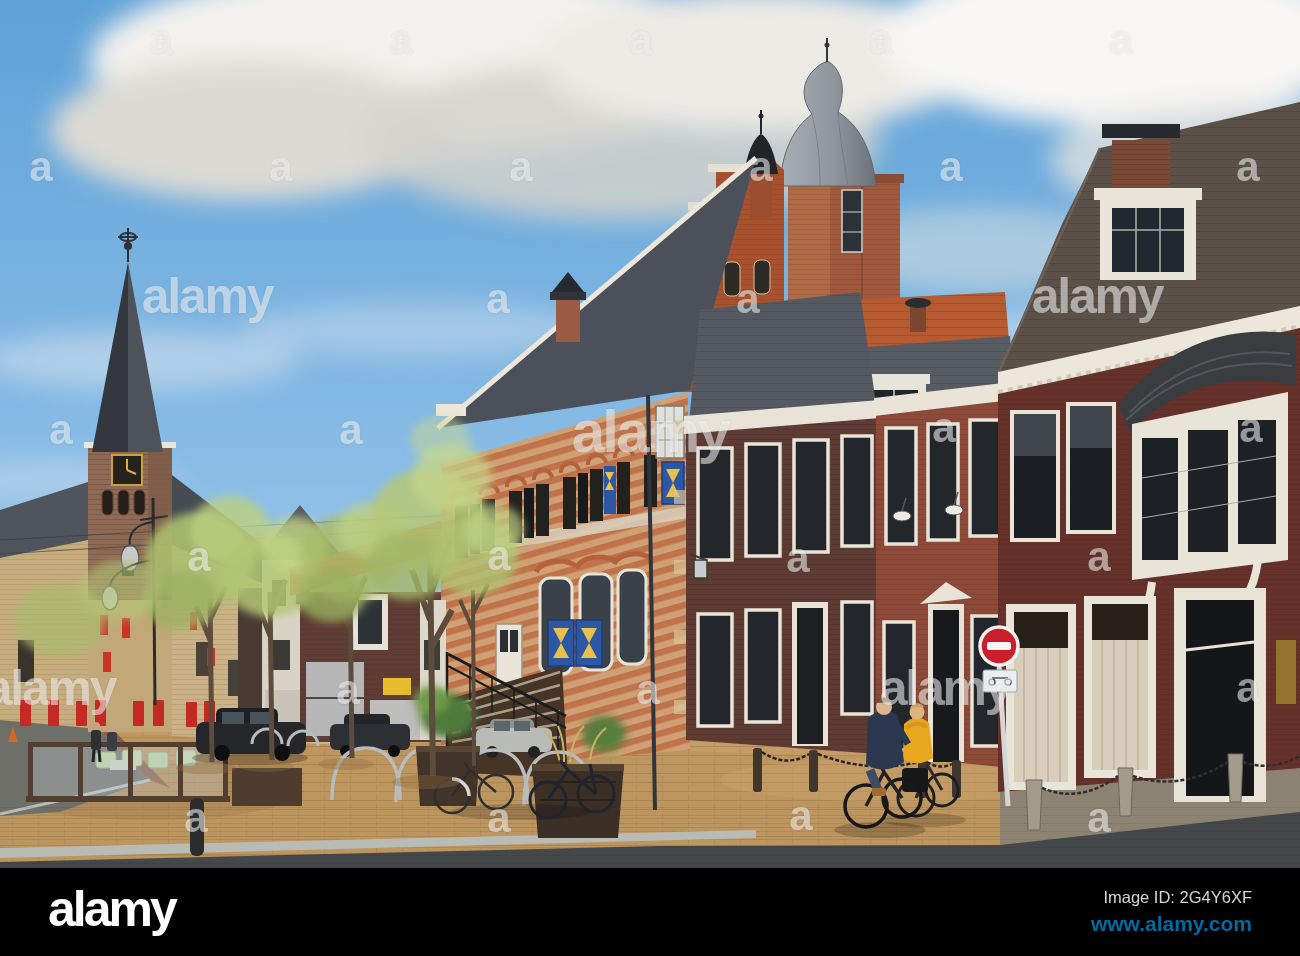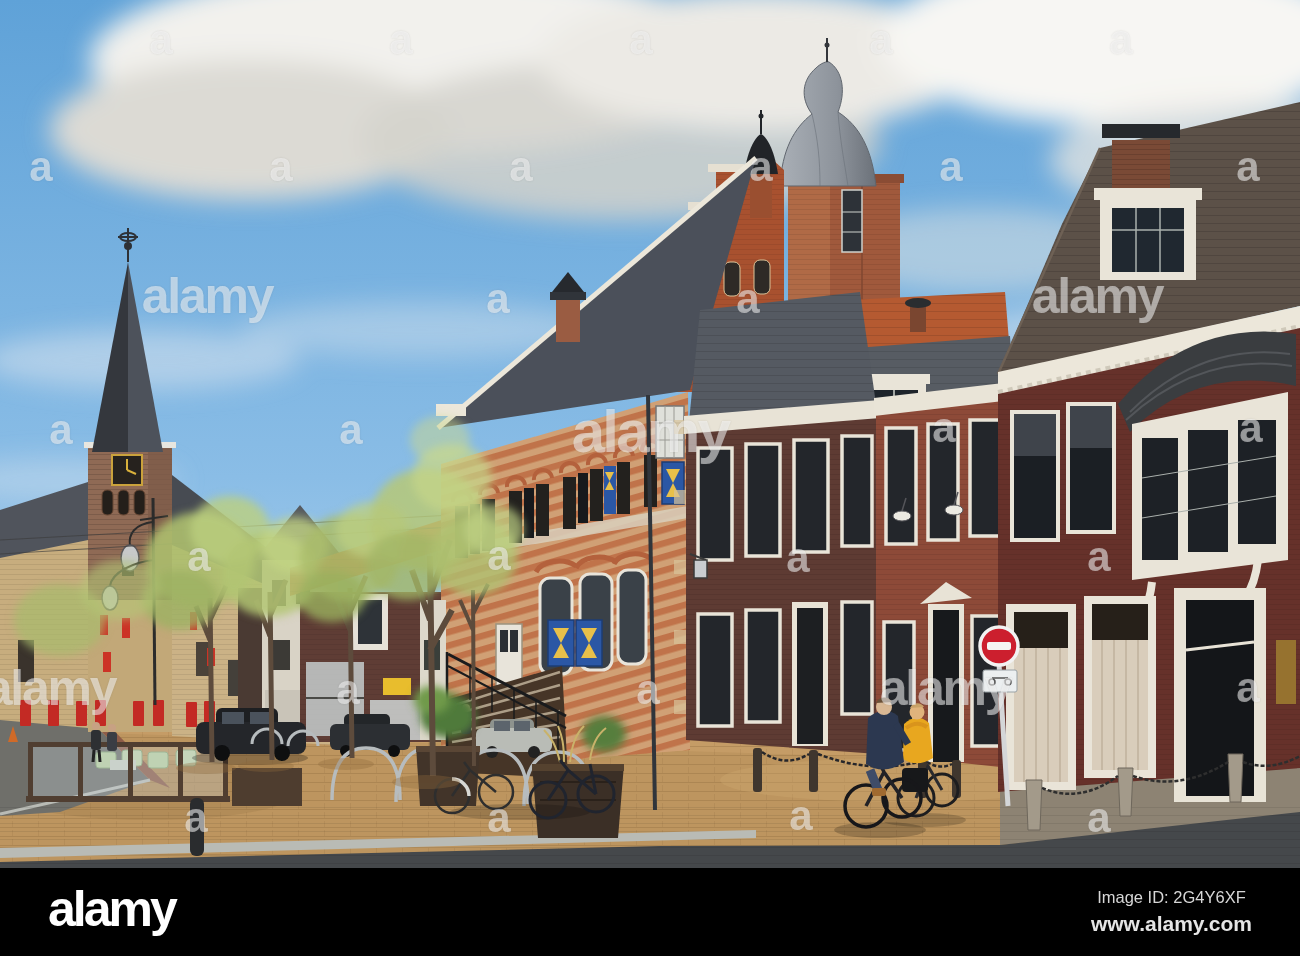--- a/index.html
+++ b/index.html
@@ -12,22 +12,22 @@
       font-weight:bold;letter-spacing:-0.045em;line-height:1;
       text-shadow:0 0 2px rgba(90,90,90,0.18);}
   .wm-a{font-size:42px;}
   .wm-w{font-size:50px;}
   .wm-big{font-size:60px;}
   .footer{position:absolute;left:0;bottom:0;width:1300px;height:88px;background:#000;
           display:flex;align-items:center;box-sizing:border-box;padding:0 48px;}
   .footer .logo{color:#fff;font-size:50px;font-weight:bold;letter-spacing:-3px;line-height:1;
                 margin-top:-6px;}
   .footer .meta{margin-left:auto;text-align:right;}
-  .footer .meta .id{color:#d6d6d6;font-size:16.5px;margin-bottom:5px;text-align:center;}
-  .footer .meta .url{color:#e5e5e5;font-size:21px;font-weight:bold;text-align:right;}
+  .footer .meta .id{color:#d6d6d6;font-size:16.5px;margin-bottom:5px;}
+  .footer .meta .url{color:#0369a1;font-size:21px;font-weight:bold;text-align:right;}
 </style>
 </head>
 <body>
 
 <div class="stage">
 
   <div class="photo">
   <svg width="1300" height="868" viewBox="0 0 1300 868" xmlns="http://www.w3.org/2000/svg">
     <defs>
       <linearGradient id="skyG" x1="0" y1="0" x2="0" y2="1">

